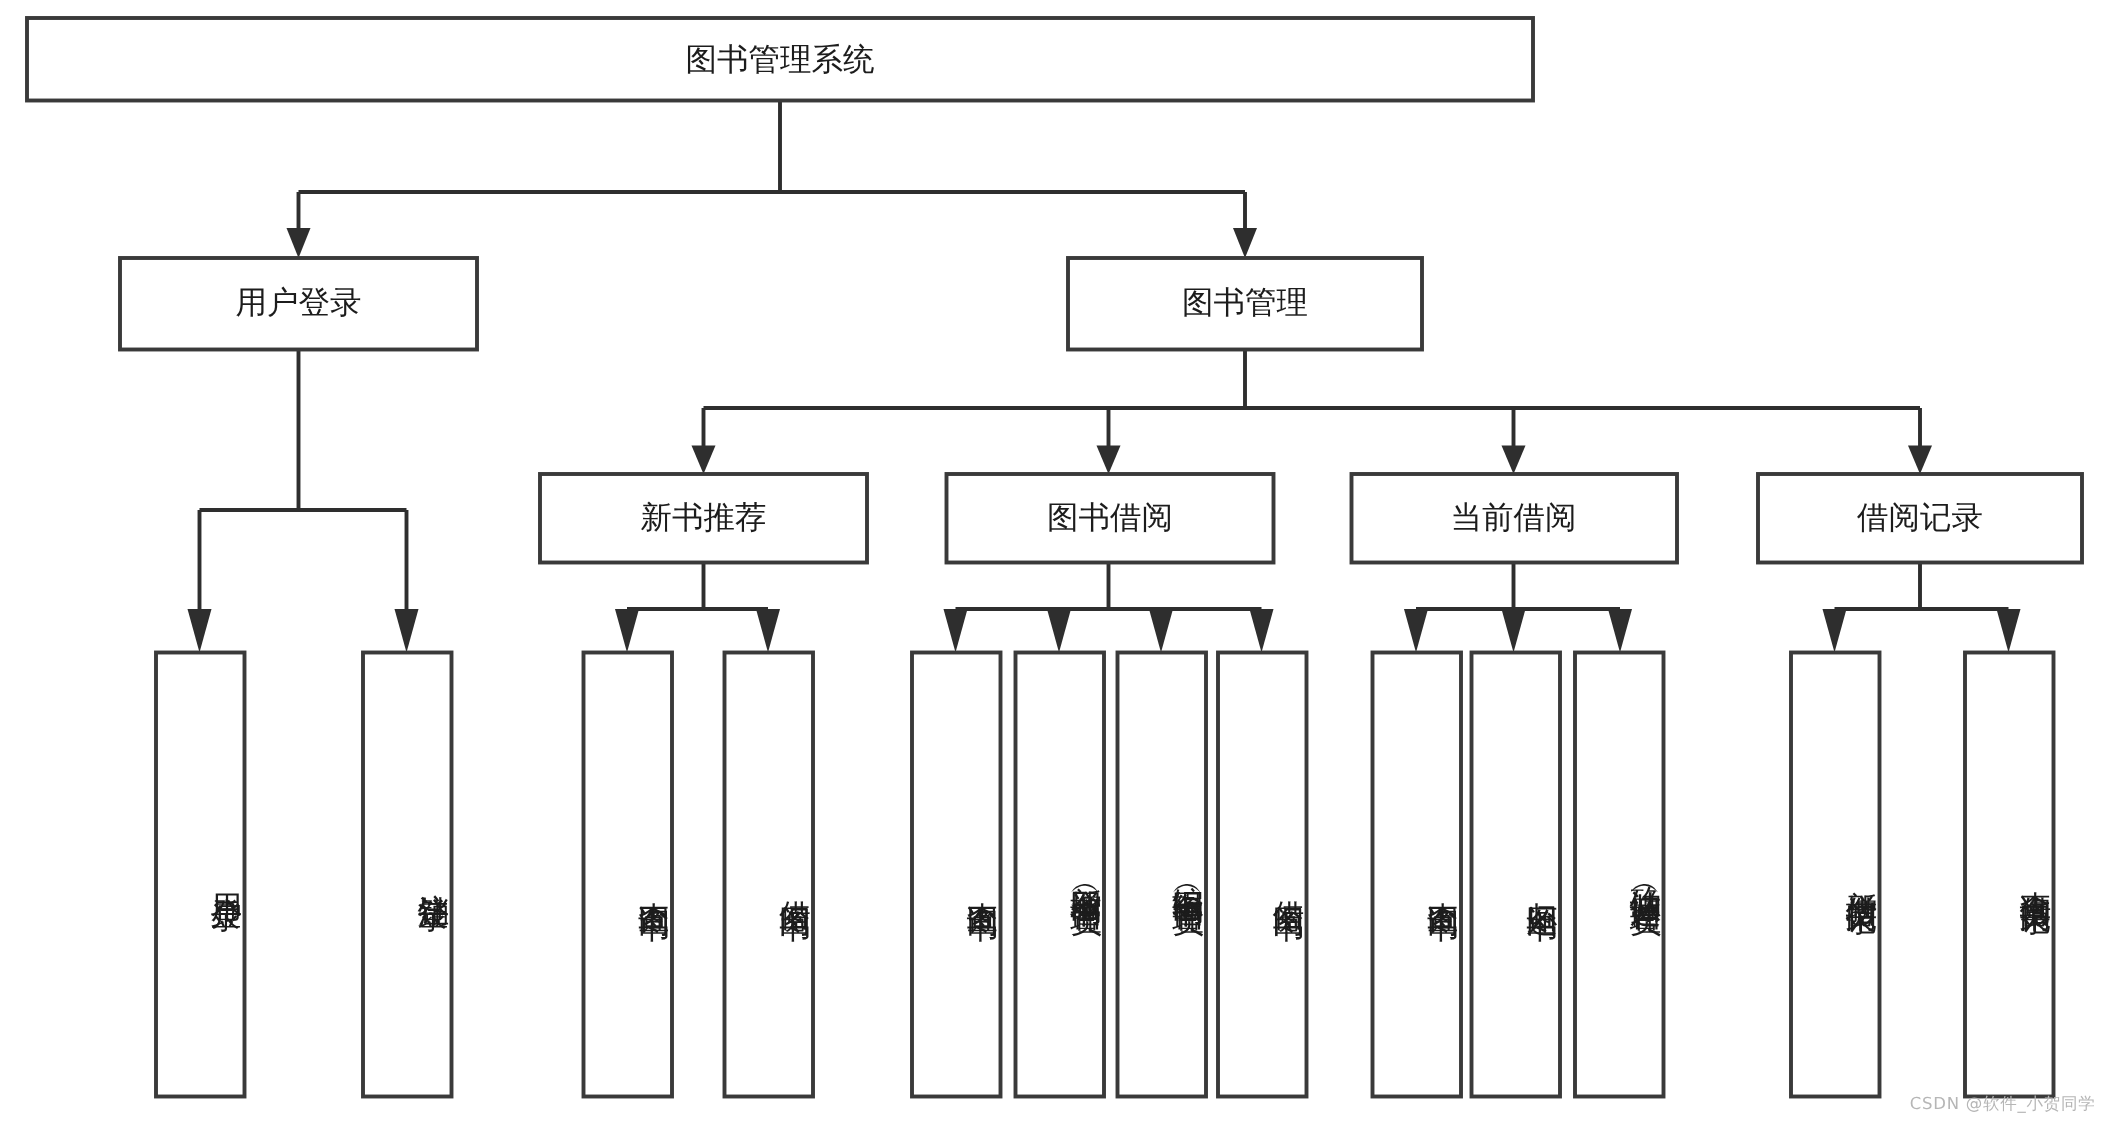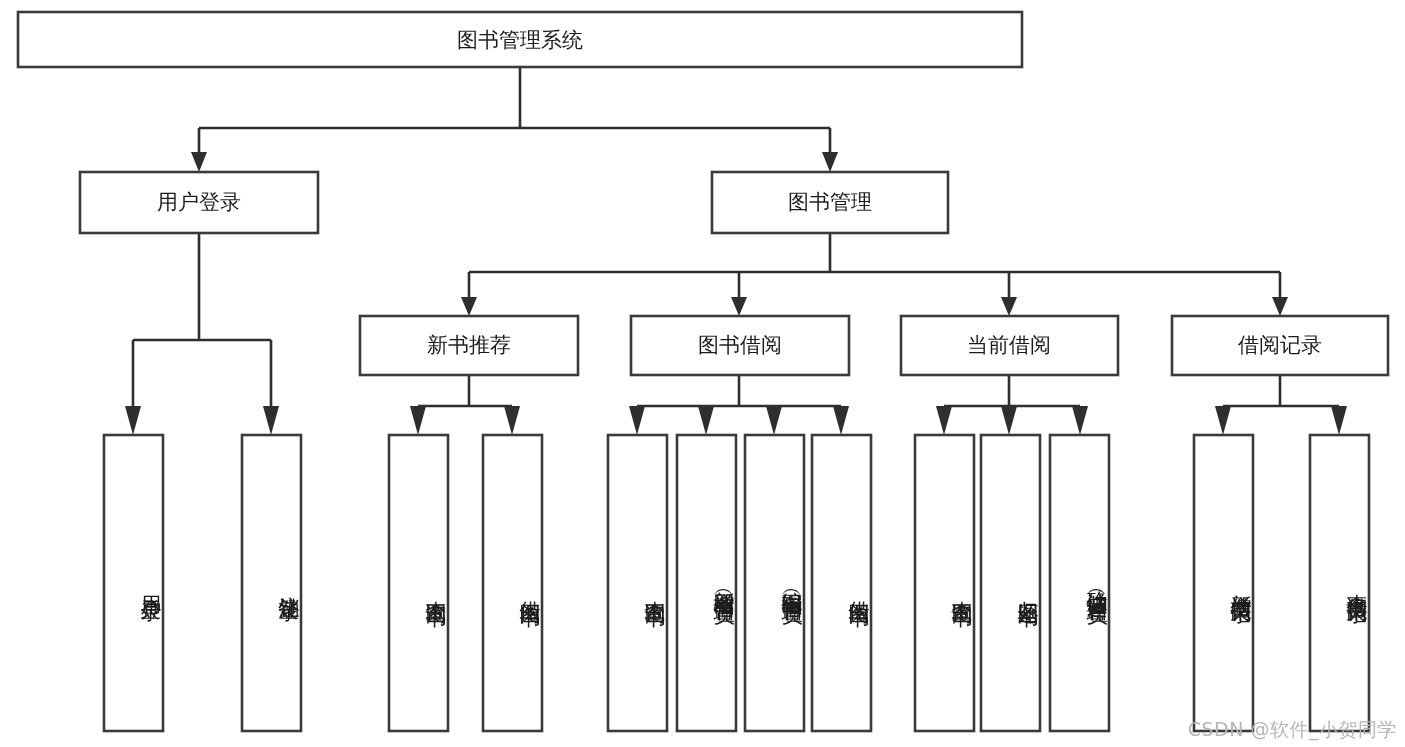--- a/index.html
+++ b/index.html
@@ -62,21 +62,21 @@
     align-items: flex-start;
     justify-content: center;
     white-space: nowrap;
     pointer-events: none;
   }
   .watermark {
     position: absolute;
     right: 8px;
     bottom: 4px;
     font-family: "DejaVu Sans", "Liberation Sans", sans-serif;
-    font-size: 19px;
+    font-size: 11px;
     color: #b6b6b6;
     letter-spacing: 0.5px;
     white-space: nowrap;
   }
 </style>
 </head>
 <body>
 
 <div id="diagram-root">
 

